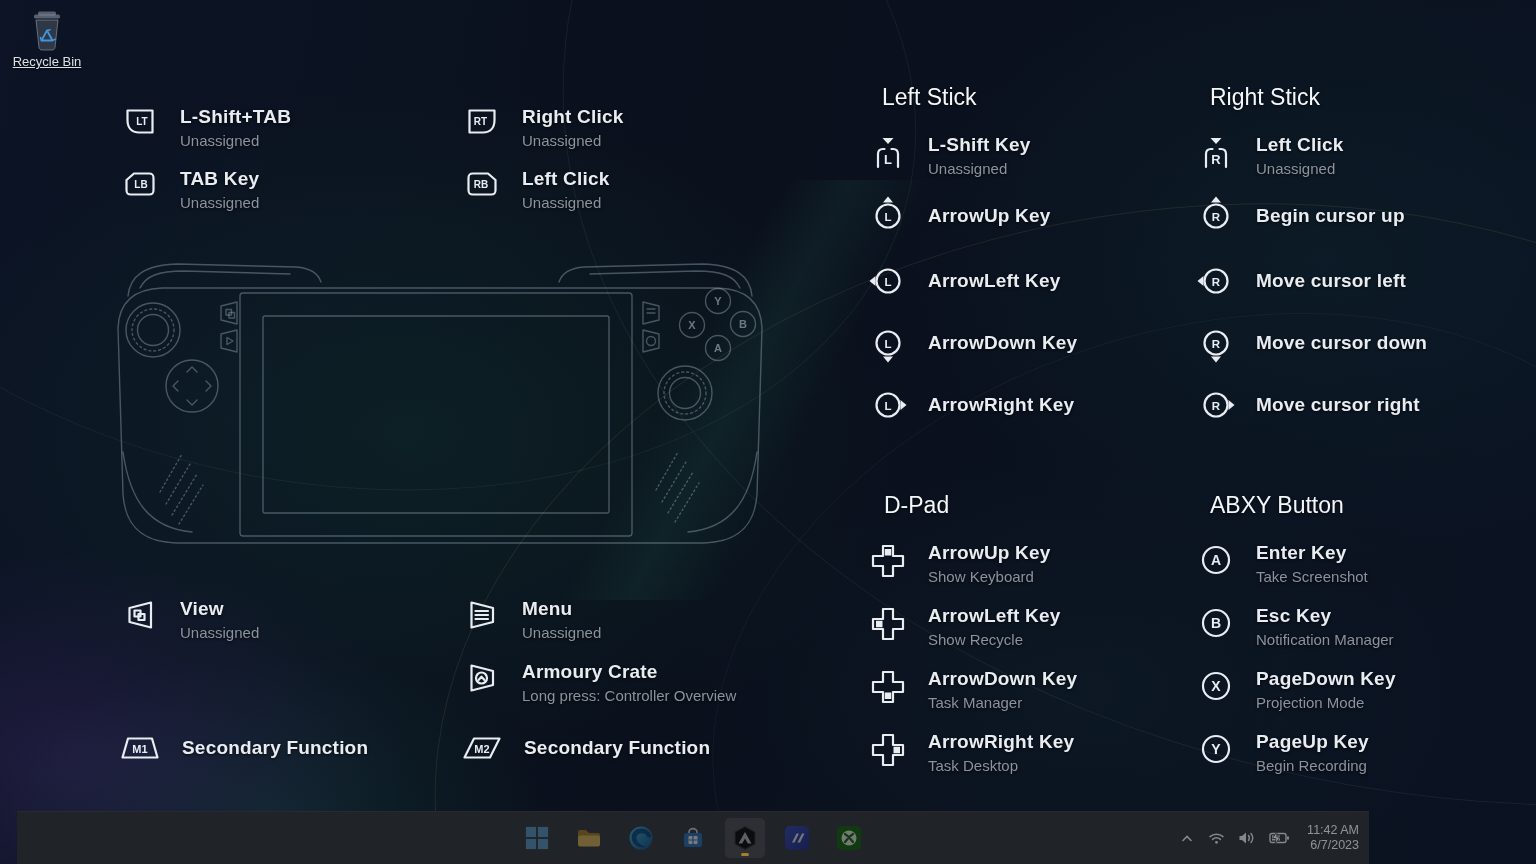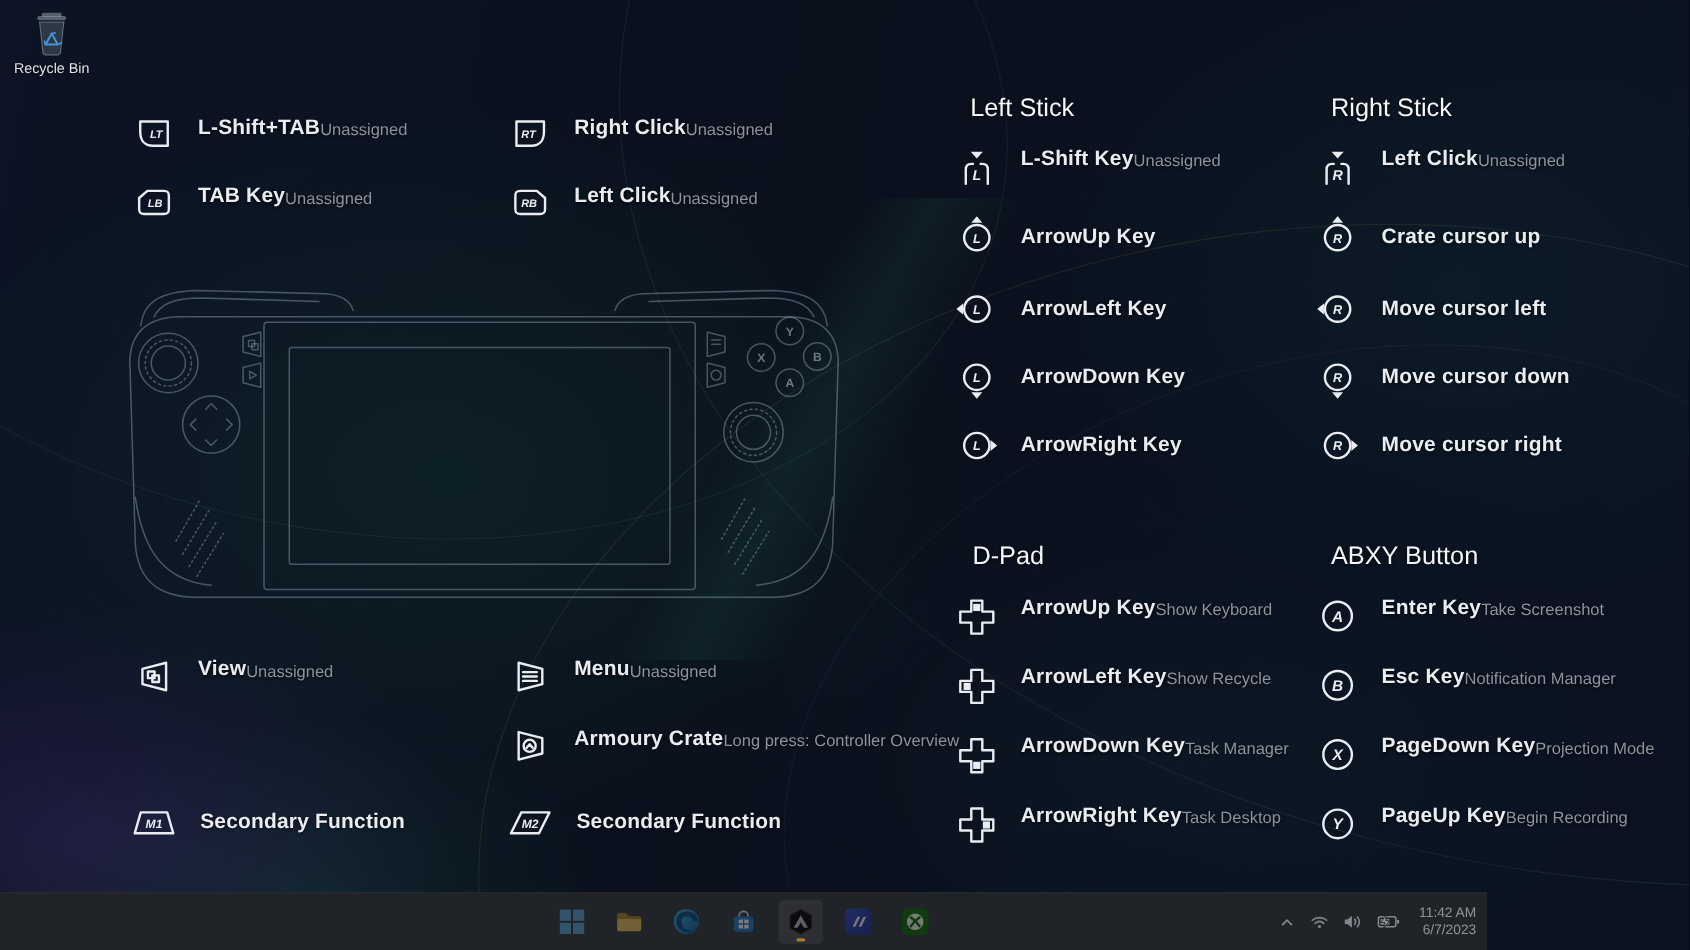--- a/index.html
+++ b/index.html
@@ -16,39 +16,39 @@
   .c1{width:1500px;height:1050px;left:430px;top:210px;border:1px solid rgba(195,172,92,.12);transform:rotate(-9deg);}
   .c2{width:1200px;height:820px;left:-280px;top:-340px;border:1px solid rgba(110,175,125,.10);transform:rotate(11deg);}
   .c3{width:1900px;height:1320px;left:560px;top:-520px;border:1px solid rgba(140,200,170,.09);transform:rotate(6deg);}
   .c4{width:1000px;height:700px;left:700px;top:330px;border:1px solid rgba(170,140,200,.07);transform:rotate(-18deg);}
   .blade{position:absolute;left:430px;top:180px;width:620px;height:420px;pointer-events:none;
     background:linear-gradient(118deg,transparent 42%,rgba(40,110,92,.14) 50%,transparent 60%);}
 
   
   .maprow{position:absolute;display:flex;gap:20px;align-items:flex-start;}
   .maprow.one{align-items:center;}
-  .ric{width:40px;flex:0 0 40px;display:flex;justify-content:center;font-style:italic;}
-  .txt{display:flex;flex-direction:row;}
+  .ric{width:40px;flex:0 0 40px;display:flex;justify-content:center;}
+  .txt{display:flex;flex-direction:column;}
   .lbl{font-size:19px;font-weight:700;color:#e9edf2;letter-spacing:.2px;text-shadow:0 1px 3px rgba(0,0,0,.7);white-space:nowrap;}
   .sub{font-size:15px;color:#8d939c;margin-top:4px;text-shadow:0 1px 3px rgba(0,0,0,.7);white-space:nowrap;}
   .sec-title{position:absolute;font-size:23px;font-weight:400;color:#f4f7fa;text-shadow:0 1px 3px rgba(0,0,0,.7);}
   .ric svg{stroke:#e9edf2;}
   .ic-stroke{fill:none;stroke:#e9edf2;stroke-width:2.2;stroke-linejoin:round;stroke-linecap:round;}
   .ic-fill{fill:#e9edf2;stroke:none;}
   .ic-text{fill:#e9edf2;font-weight:bold;font-family:"Liberation Sans",sans-serif;stroke:none;}
 
   
   .device{position:absolute;left:100px;top:252px;}
 
   
   .rbin{position:absolute;left:12px;top:6px;width:70px;display:flex;flex-direction:column;align-items:center;cursor:default;}
-  .rbin .cap{font-size:13px;color:#dde1e6;margin-top:2px;text-shadow:0 1px 2px rgba(0,0,0,.8);}
+  .rbin .cap{font-size:13px;color:#dde1e6;margin-top:2px;text-shadow:0 1px 2px rgba(0,0,0,.8);text-decoration:underline;}
 
   
-  .taskbar{position:absolute;left:0;bottom:0;width:1352px;height:52px;background:rgba(33,36,40,.97);
+  .taskbar{position:absolute;left:17px;bottom:0;width:1352px;height:52px;background:rgba(33,36,40,.97);
     border-top:1px solid rgba(255,255,255,.03);display:flex;align-items:center;}
   .tb-center{position:absolute;left:50%;transform:translateX(-50%);display:flex;gap:12px;align-items:center;}
   .tb-btn{position:relative;width:40px;height:40px;border-radius:5px;display:flex;align-items:center;justify-content:center;}
   .tb-btn svg{filter:brightness(.5) saturate(.85);}
   .tb-btn.active{background:rgba(255,255,255,.06);}
   .run-pill{position:absolute;bottom:2px;left:50%;transform:translateX(-50%);width:8px;height:3px;border-radius:2px;background:#a77f2c;}
   .tray{position:absolute;right:10px;top:0;height:52px;display:flex;align-items:center;gap:13px;opacity:.62;}
   .clock{font-size:12.5px;line-height:15px;color:#d3d7db;text-align:right;margin-left:4px;}
 </style>
 </head>
@@ -248,21 +248,21 @@
       </span>
   </div>
   <div class="maprow one" style="left:1196px;top:196px">
     <span class="ric">
       <svg width="38" height="40" viewBox="0 0 38 40">
           <polygon class="ic-fill" points="19,0.5 14,6.5 24,6.5"></polygon>
           <circle class="ic-stroke" cx="19" cy="20" r="11.5"></circle>
           <text class="ic-text" x="19" y="24.5" font-size="11.5" text-anchor="middle">R</text>
         </svg>
     </span>
-    <span class="lbl">Crate cursor up</span>
+    <span class="lbl">Begin cursor up</span>
   </div>
   <div class="maprow one" style="left:1196px;top:261px">
     <span class="ric">
       <svg width="38" height="40" viewBox="0 0 38 40">
           <polygon class="ic-fill" points="0.5,20 6.5,15 6.5,25"></polygon>
           <circle class="ic-stroke" cx="19" cy="20" r="11.5"></circle>
           <text class="ic-text" x="19" y="24.5" font-size="11.5" text-anchor="middle">R</text>
         </svg>
     </span>
     <span class="lbl">Move cursor left</span>

